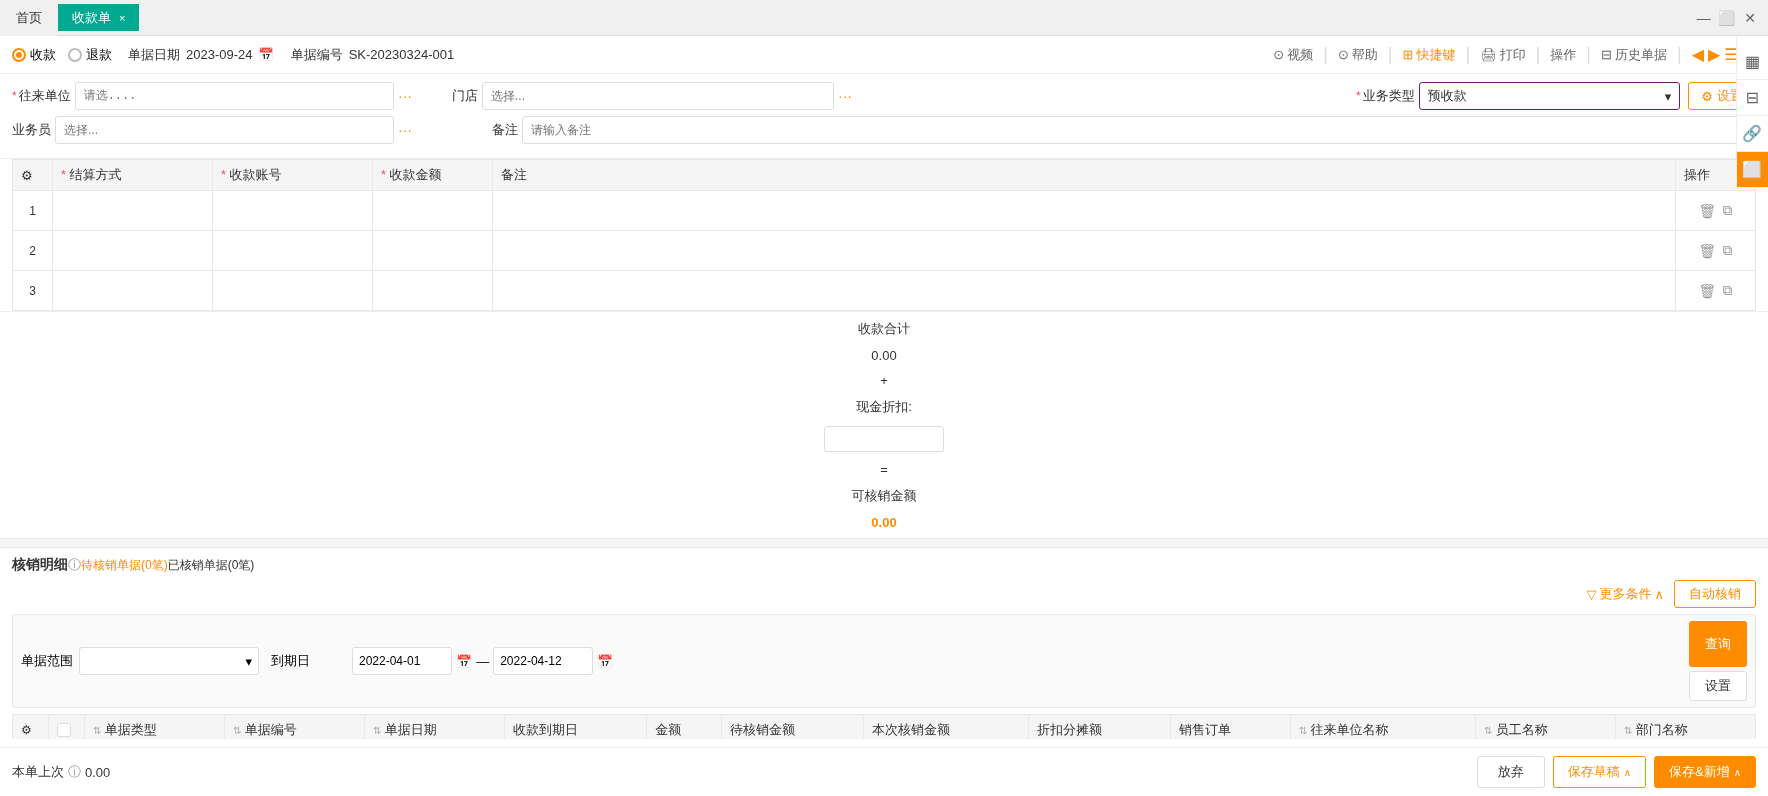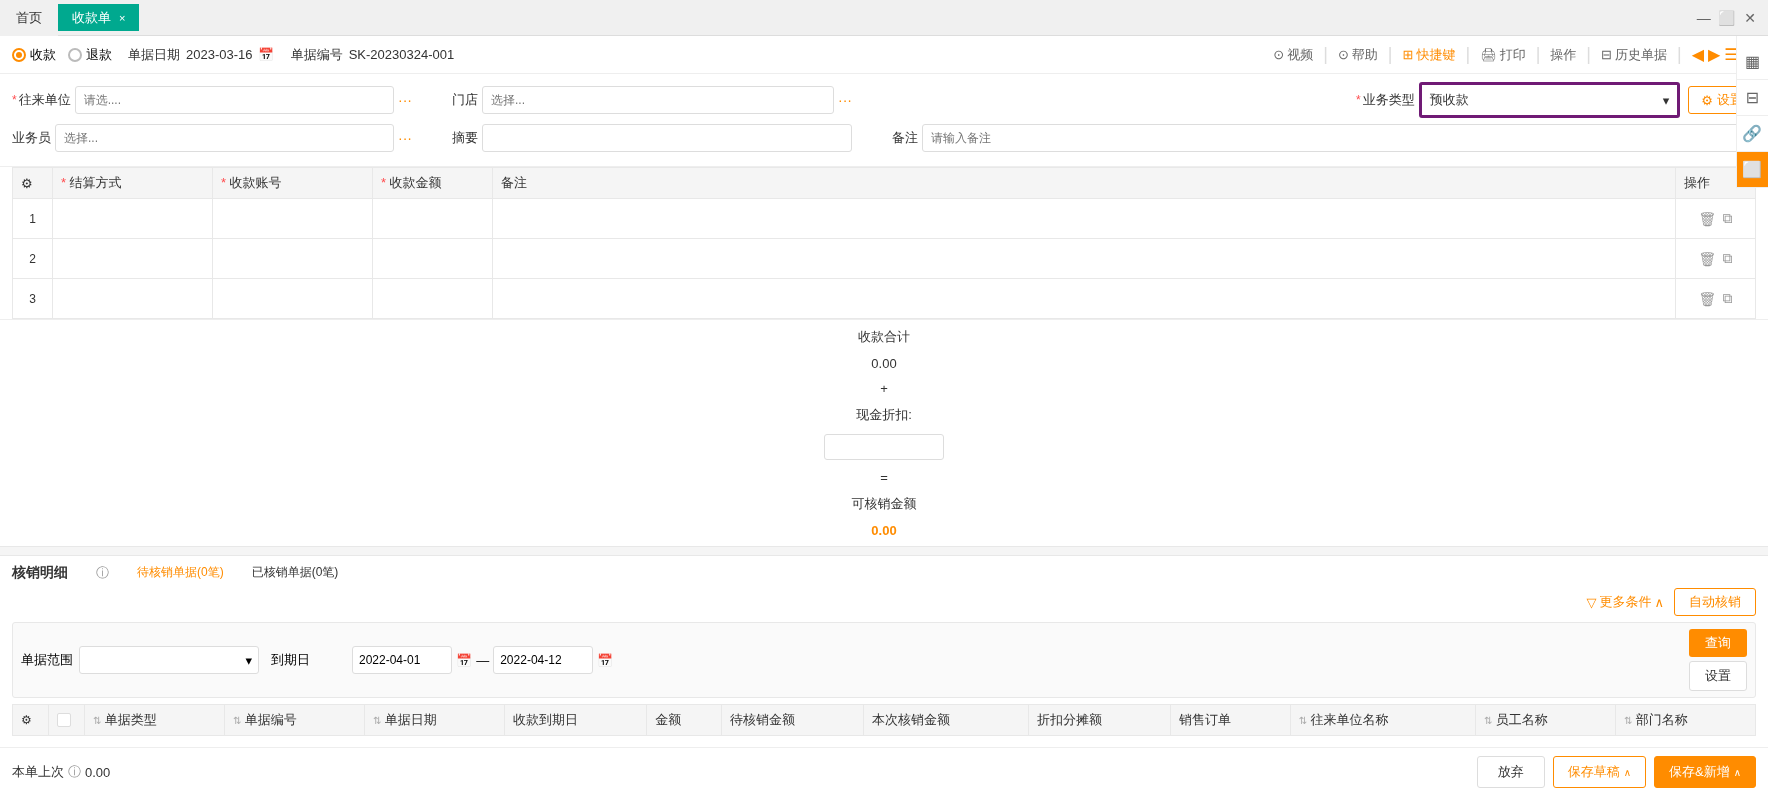--- a/index.html
+++ b/index.html
@@ -55,21 +55,21 @@
     .form-field { display: flex; align-items: center; flex: 1; }
     .form-label { color: #ff4d4f; font-size: 12px; margin-right: 2px; }
     .form-label-black { color: #333; margin-right: 4px; }
     .form-input {
       flex: 1; height: 28px; border: 1px solid #ddd; border-radius: 3px;
       padding: 0 8px; color: #999; font-size: 12px; outline: none;
       background: #fff;
     }
     .ellipsis-btn { color: #ff8c00; cursor: pointer; margin-left: 4px; font-size: 14px; }
     .form-select {
-      flex: 1; height: 36px; border: 3px solid #701a75; border-radius: 3px;
+      flex: 1; height: 28px; border: 1px solid #701a75; border-radius: 3px;
       padding: 0 8px; color: #333; font-size: 12px; outline: none;
       background: #fff; display: flex; align-items: center; justify-content: space-between;
       cursor: pointer;
     }
     .field-separator { width: 40px; }
     .settings-btn {
       background: #fff; border: 1px solid #ff8c00; color: #ff8c00;
       padding: 4px 12px; border-radius: 3px; cursor: pointer; display: flex; align-items: center; gap: 4px;
     }
 
@@ -100,21 +100,21 @@
     }
     .summary-orange { color: #ff8c00; font-weight: bold; }
 
     
     .section-divider {
       background: #f5f5f5; height: 10px; border-top: 1px solid #e8e8e8; border-bottom: 1px solid #e8e8e8;
     }
 
     
     .writeoff-section { padding: 8px 12px; flex: 1; overflow: hidden; display: flex; flex-direction: column; }
-    .writeoff-header { display: flex; align-items: flex-start; gap: 28px; margin-bottom: 6px; }
+    .writeoff-header { display: flex; align-items: flex-end; gap: 0; margin-bottom: 6px; }
     .writeoff-title { font-size: 14px; color: #333; font-weight: bold; }
     .info-icon { color: #999; cursor: pointer; }
     .tab-link { color: #ff8c00; cursor: pointer; font-size: 12px; }
     .tab-link-gray { color: #333; cursor: pointer; font-size: 12px; }
 
     .writeoff-stats { display: flex; gap: 20px; margin-bottom: 6px; font-size: 12px; color: #333; }
     .stat-label { color: #333; }
     .stat-val { color: #333; }
 
     .filter-row {
@@ -137,21 +137,21 @@
       padding: 0 6px; font-size: 12px; outline: none; display: flex; align-items: center;
       justify-content: space-between; cursor: pointer; background: #fff;
     }
     .date-range { display: flex; align-items: center; gap: 4px; padding-left: 36px; }
     .date-input {
       width: 100px; height: 28px; border: 1px solid #ddd; border-radius: 3px;
       padding: 0 6px; font-size: 12px; outline: none;
     }
     .query-btn {
       background: #ff8c00; color: #fff; border: none;
-      padding: 5px 16px; border-radius: 3px; cursor: pointer; font-size: 12px;
+      padding: 14px 16px; border-radius: 3px; cursor: pointer; font-size: 12px;
     }
     .settings-btn2 {
       background: #fff; border: 1px solid #ddd; color: #333;
       padding: 5px 14px; border-radius: 3px; cursor: pointer; font-size: 12px;
     }
     .filter-btns { display: flex; flex-direction: column; gap: 4px; margin-left: auto; }
 
     
     .bottom-table-wrap { flex: 1; overflow: auto; }
     .bottom-table { width: 100%; border-collapse: collapse; }
@@ -231,21 +231,21 @@
         <span>收款</span>
       </div>
       <div class="radio-item">
         <div class="radio-dot inactive"></div>
         <span>退款</span>
       </div>
     </div>
 
     <div class="date-field">
       <span class="field-label">单据日期</span>
-      <span class="field-value">2023-03-16</span>
+      <span class="field-value">2023-09-24</span>
       <span class="cal-icon">📅</span>
     </div>
 
     <div class="date-field">
       <span class="field-label">单据编号</span>
       <span class="field-value">SK-20230324-001</span>
     </div>
 
     <div class="toolbar-right">
       <span class="toolbar-btn">
@@ -285,21 +285,21 @@
       </div>
     </div>
   </div>
 
   <div class="form-area">
     <div class="form-row">
 
       <div class="form-field" style="max-width:400px">
         <span class="form-label">*</span>
         <span class="form-label-black">往来单位</span>
-        <input class="form-input" type="text" style="width: 220px;" placeholder="请选....">
+        <input class="form-input" type="text" style="width: 220px; font-family: Liberation Mono, monospace;" placeholder="请选....">
         <span class="ellipsis-btn">···</span>
       </div>
       <div class="field-separator"></div>
 
       <div class="form-field" style="max-width:400px">
         <span class="form-label-black">门店</span>
         <input class="form-input" type="text" style="width: 220px;" placeholder="选择...">
         <span class="ellipsis-btn">···</span>
       </div>
       <div class="field-separator"></div>
@@ -319,24 +319,20 @@
     </div>
     <div class="form-row">
 
       <div class="form-field" style="max-width:400px">
         <span class="form-label-black">业务员</span>
         <input class="form-input" type="text" style="width: 220px;" placeholder="选择...">
         <span class="ellipsis-btn">···</span>
       </div>
       <div class="field-separator"></div>
 
-      <div class="form-field" style="max-width:400px">
-        <span class="form-label-black">摘要</span>
-        <input class="form-input" type="text" style="width: 220px;">
-      </div>
       <div class="field-separator"></div>
 
       <div class="form-field" style="margin-left:auto">
         <span class="form-label-black">备注</span>
         <input class="form-input" type="text" style="width: 300px;" placeholder="请输入备注">
       </div>
     </div>
   </div>
 
   <div class="table-wrap">

